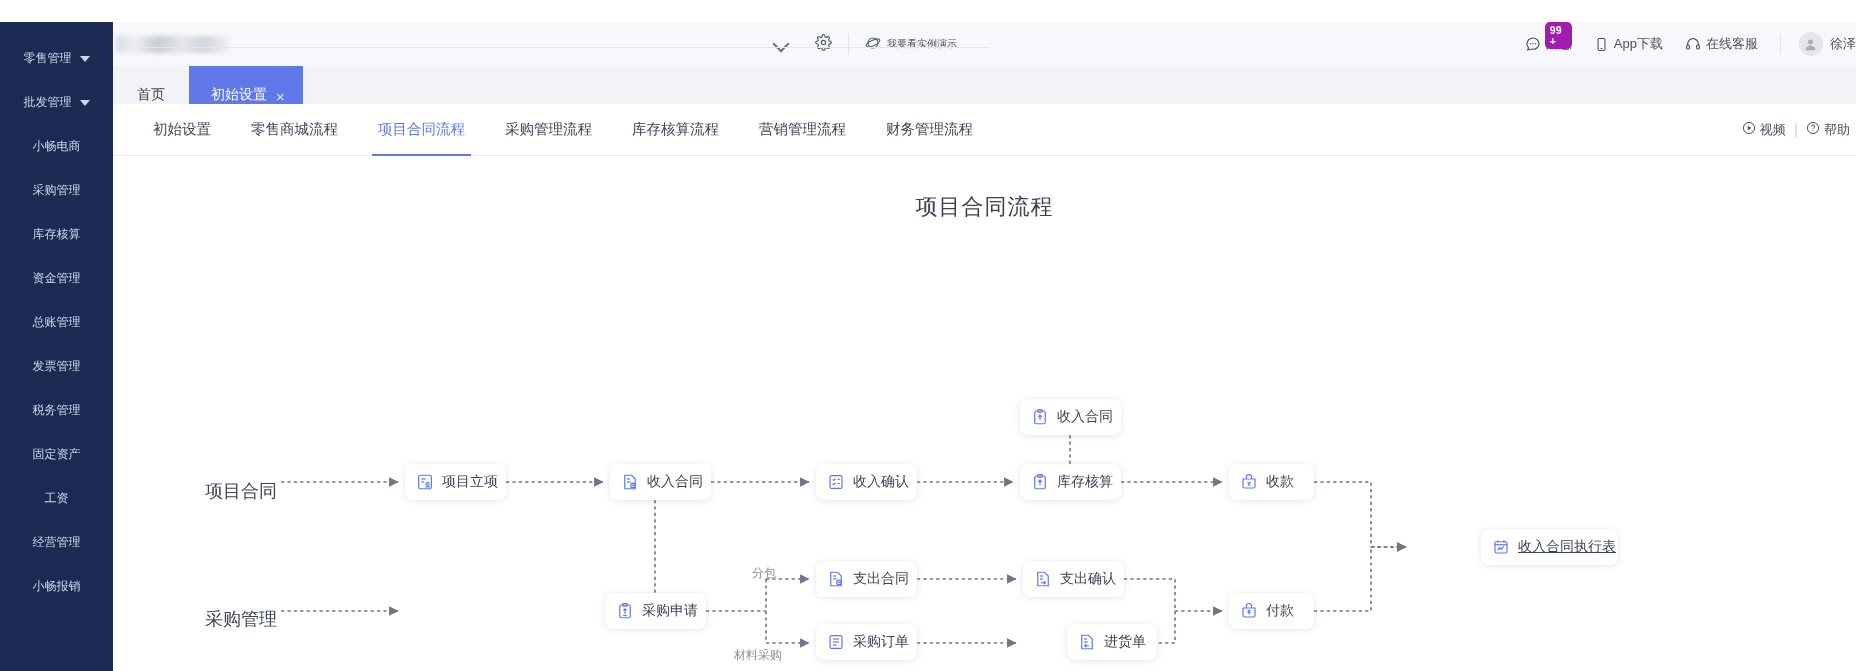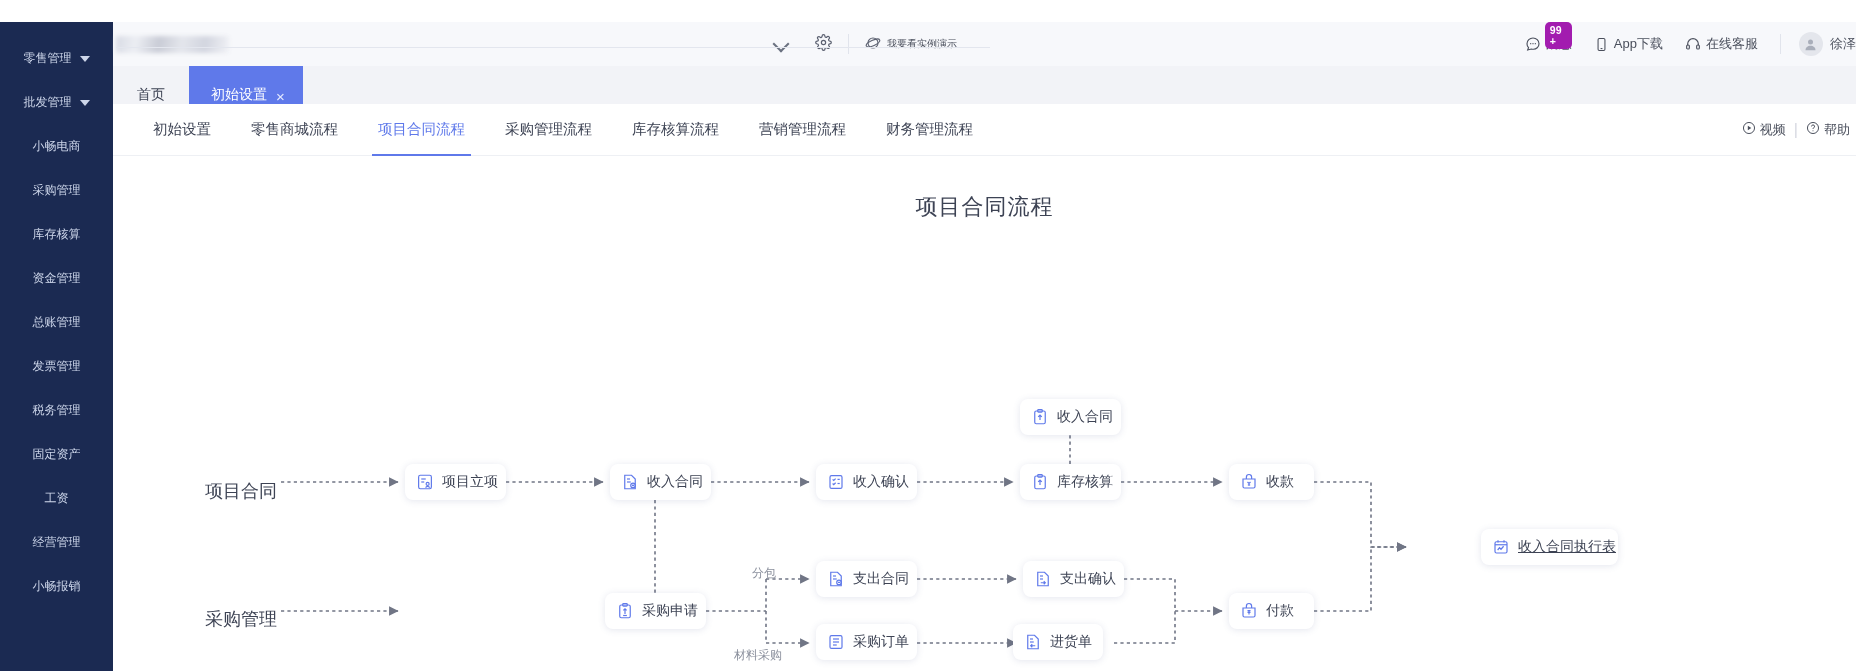--- a/index.html
+++ b/index.html
@@ -415,21 +415,21 @@
         </div>
         <div class="node" style="left: 703px; top: 392px; width: 101px;">
           <span class="ic"><svg viewBox="0 0 24 24" fill="none" stroke="#5f79ea" stroke-width="1.6" width="18" height="18">
               <rect x="4" y="3.5" width="16" height="17" rx="2"></rect>
               <line x1="8" y1="8" x2="16" y2="8"></line>
               <line x1="8" y1="12" x2="16" y2="12"></line>
               <line x1="8" y1="16" x2="13" y2="16"></line>
             </svg></span>
           <span>采购订单</span>
         </div>
-        <div class="node" style="left: 900px; top: 392px; width: 90px; text-align: center;">
+        <div class="node" style="left: 954px; top: 392px; width: 90px; text-align: center;">
           <span class="ic"><svg viewBox="0 0 24 24" fill="none" stroke="#5f79ea" stroke-width="1.6" width="18" height="18">
               <path d="M5 3h9l5 5v13H5z"></path>
               <line x1="8" y1="8" x2="12" y2="8"></line>
               <line x1="8" y1="12" x2="13" y2="12"></line>
               <path d="M15 17H9M11 15l-2 2 2 2"></path>
             </svg></span>
           <span>进货单</span>
         </div>
         <div class="node" style="left: 1116px; top: 361px; width: 85px;">
           <span class="ic"><svg viewBox="0 0 24 24" fill="none" stroke="#5f79ea" stroke-width="1.6" width="18" height="18">

